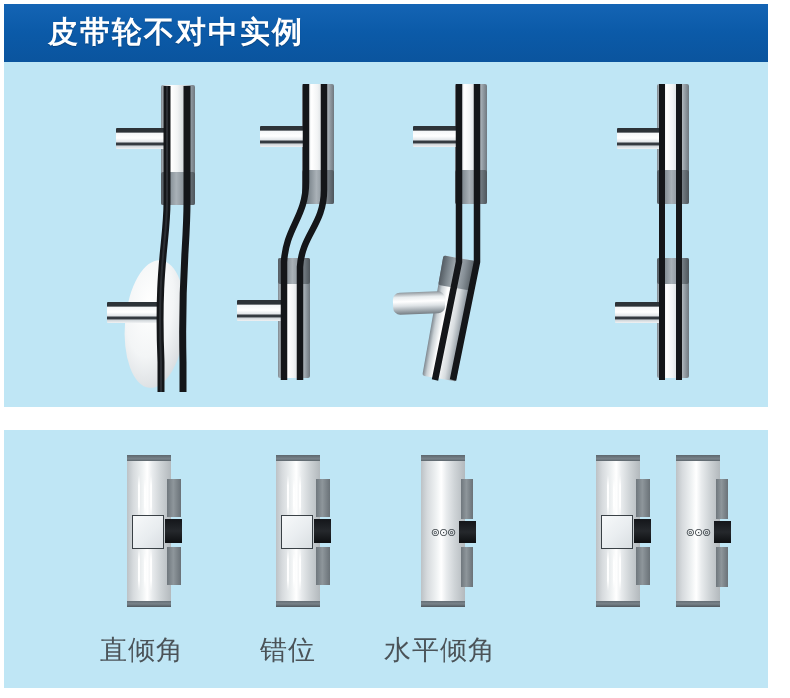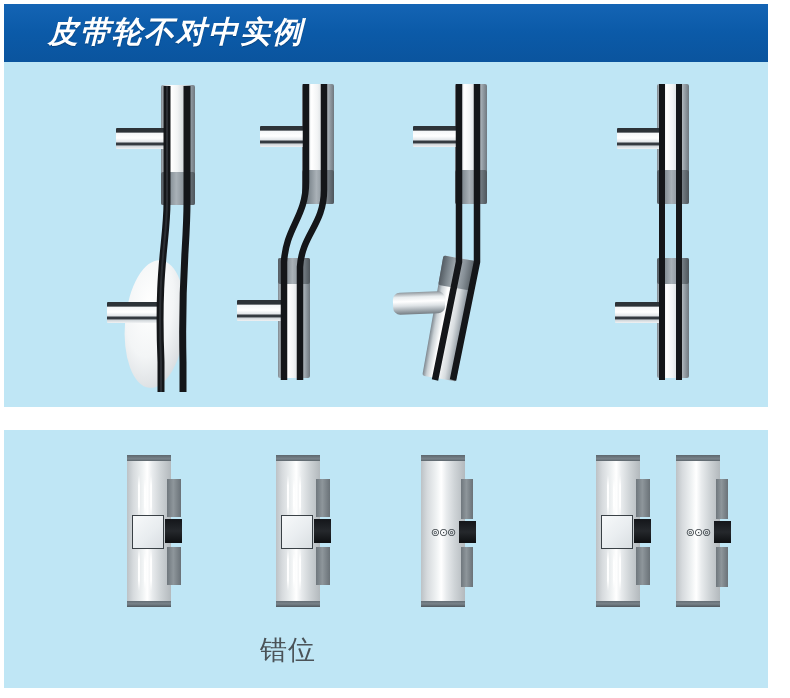--- a/index.html
+++ b/index.html
@@ -14,21 +14,20 @@
   .figure{
     position:absolute;left:0;top:0;width:790px;height:698px;
     background:#ffffff;
   }
 
   
   .titlebar{
     position:absolute;left:4px;top:4px;width:764px;height:64px;
     background:linear-gradient(180deg,#1464b4 0%,#0b5aa8 45%,#0a539c 100%);
     box-sizing:border-box;
-    font-style:italic;
   }
   .titlebar .title-text{
     position:absolute;left:44px;top:9px;
     font-size:30px;font-weight:bold;color:#ffffff;
     letter-spacing:2px;
     line-height:38px;
     text-shadow:0 1px 1px rgba(0,0,0,.25);
     white-space:nowrap;
   }
 
@@ -268,16 +267,18 @@
     <div class="schem" style="left:672px;top:25px;width:44px;height:152px;">
       <div class="cap top"></div>
       <div class="cap bottom"></div>
       <div class="body"></div>
       <div class="sidebar-strip" style="left:40px;top:24px;width:12px;height:40px;"></div>
       <div class="sidebar-strip" style="left:40px;top:92px;width:12px;height:40px;"></div>
       <div class="window" style="left:38px;top:66px;width:17px;height:22px;"></div>
       <div class="edge-marks" style="left:1px;top:68px;width:42px;height:18px;">⊚⊙⊚</div>
     </div>
 
+    <div class="caption" style="left:96px;top:202px;">直倾角</div>
     <div class="caption" style="left:256px;top:202px;">错位</div>
+    <div class="caption" style="left:380px;top:202px;">水平倾角</div>
   </div>
 
 </div>
 
 </body></html>

